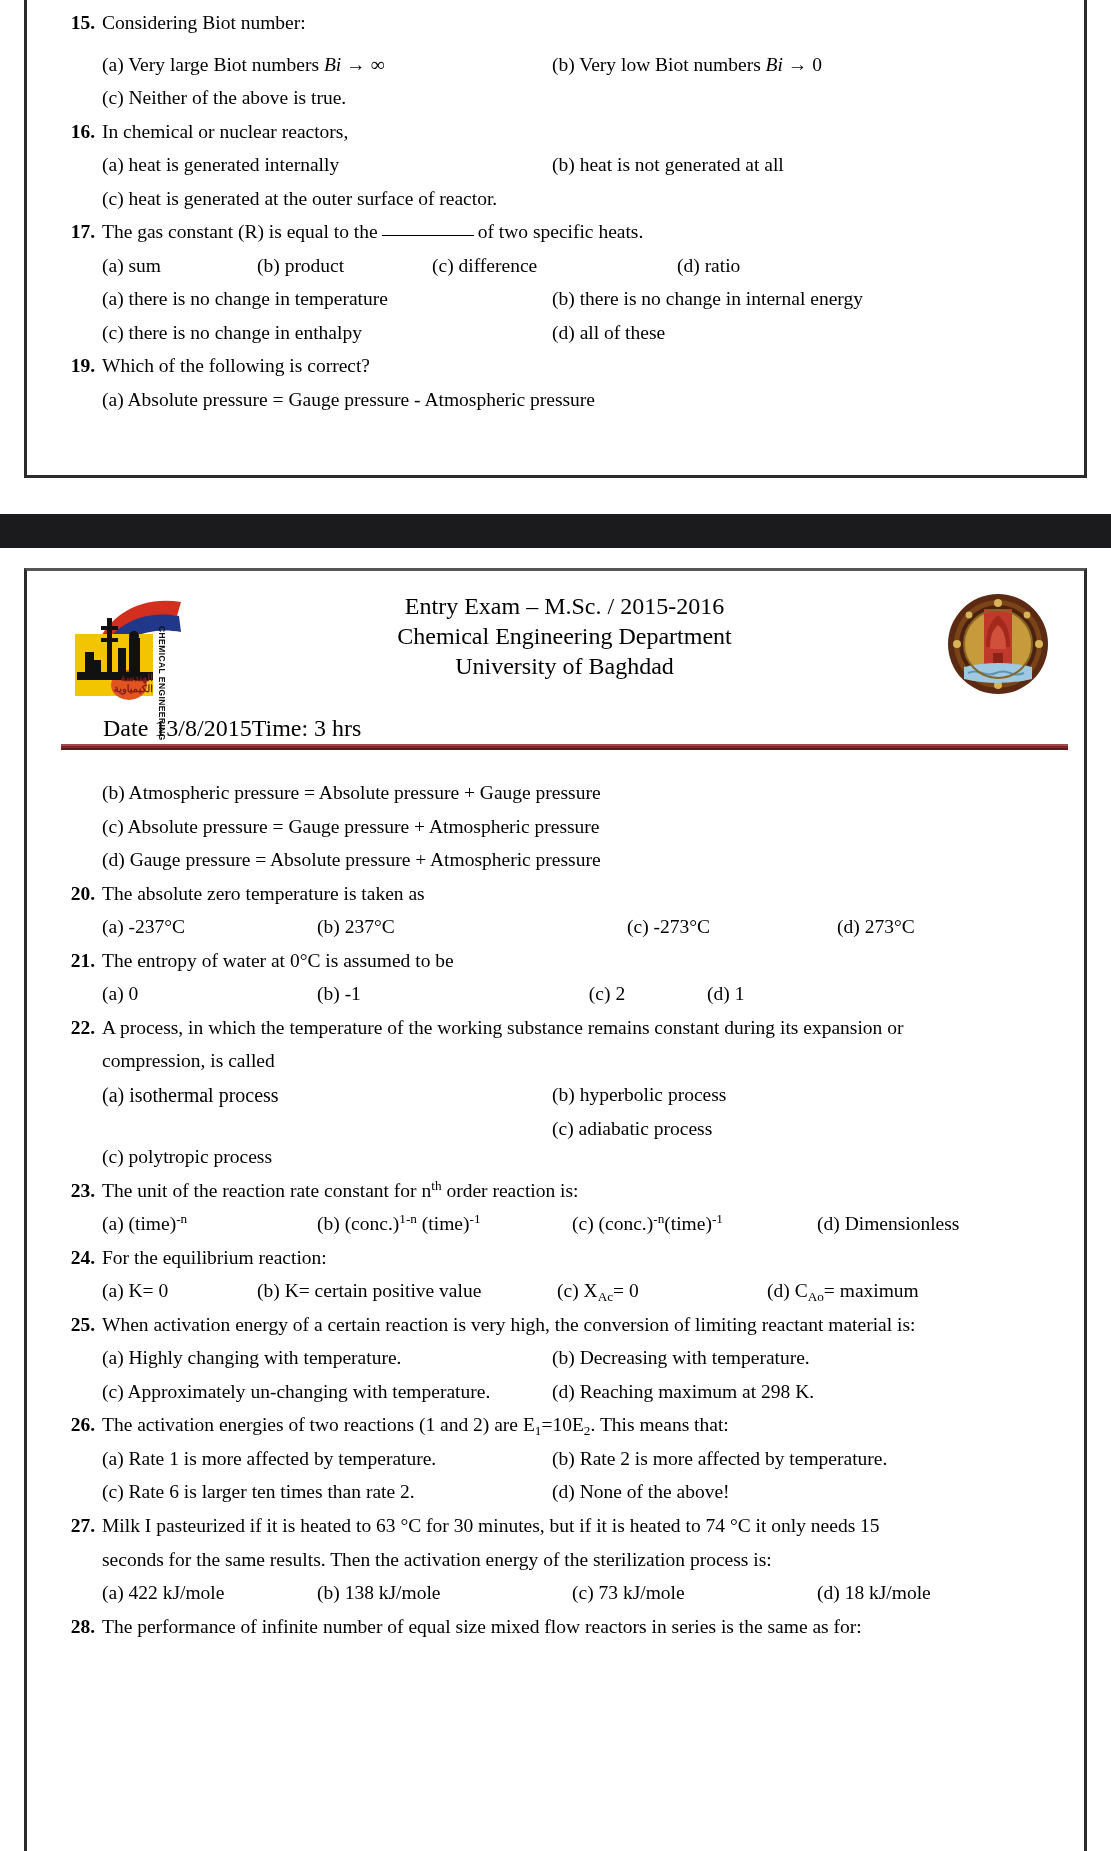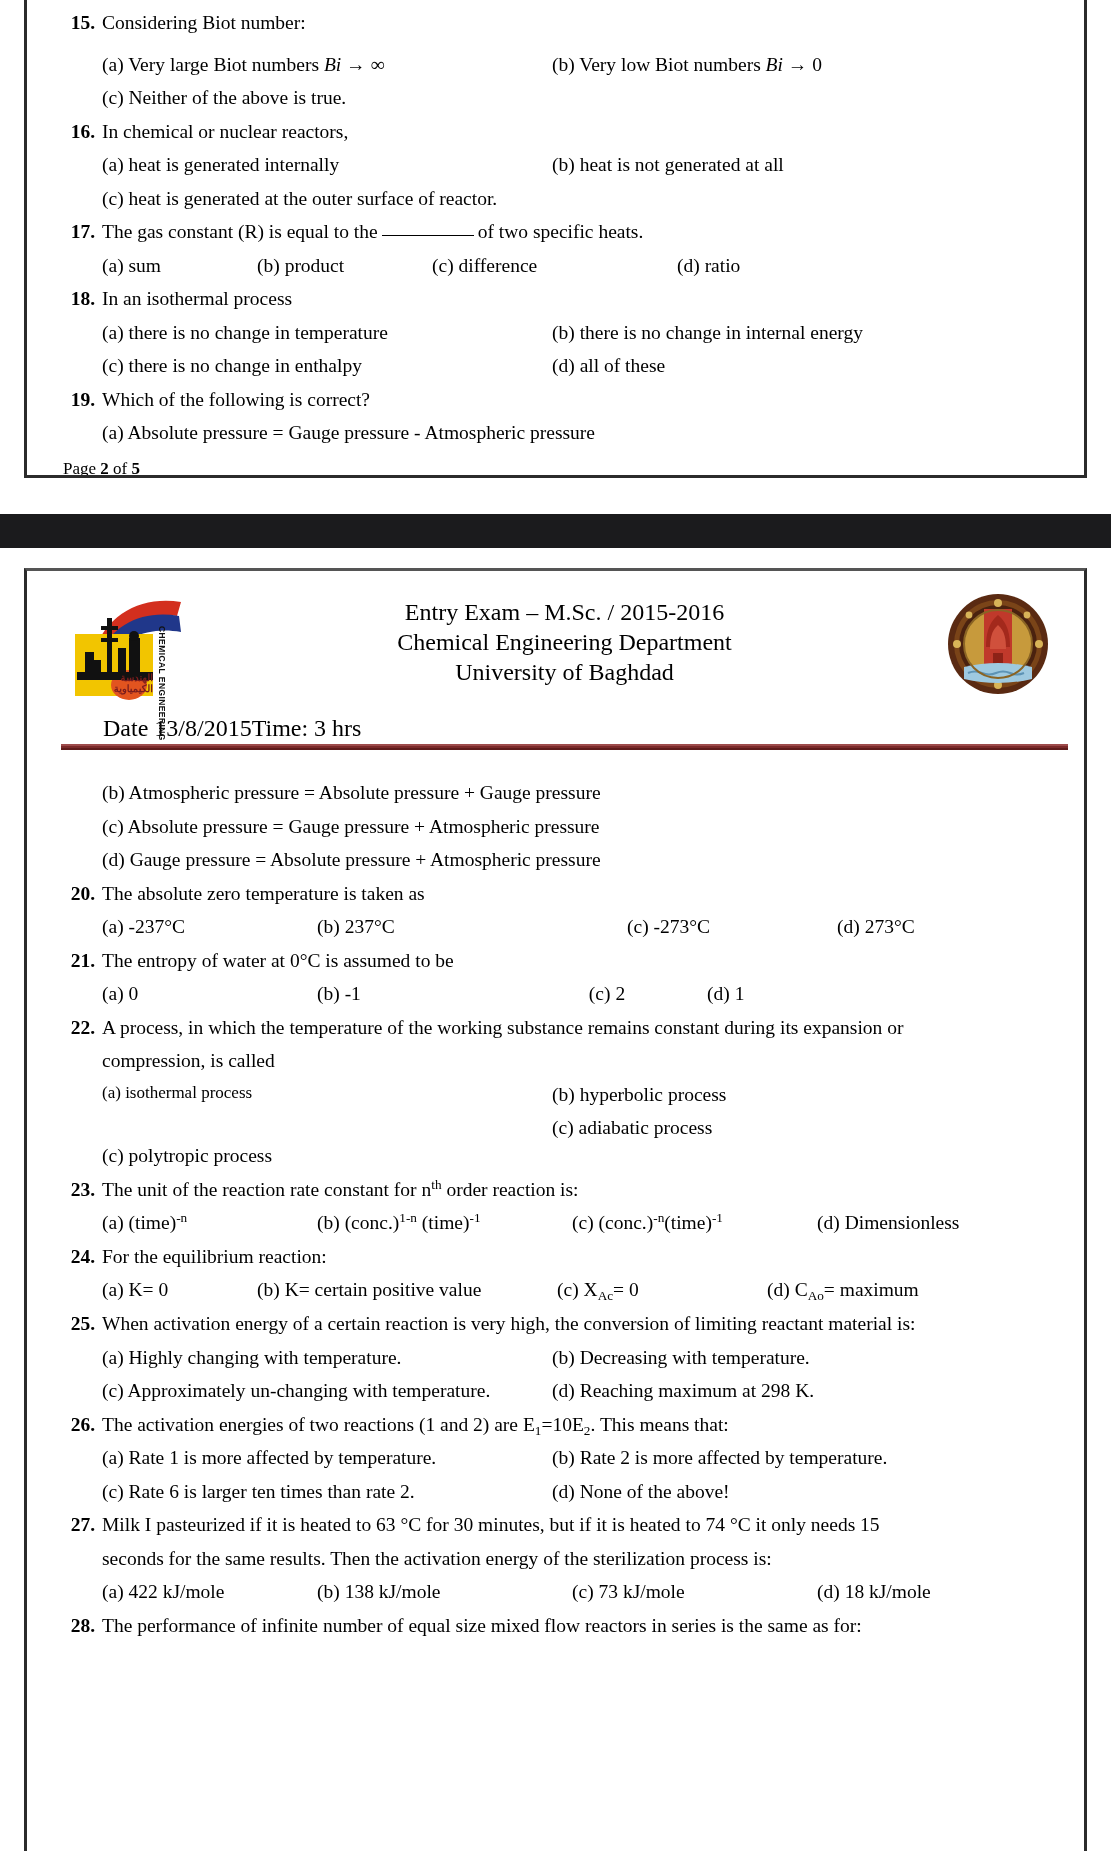--- a/index.html
+++ b/index.html
@@ -63,21 +63,21 @@
   }
   .qnum { font-weight: bold; }
   .qline { display: flex; align-items: baseline; }
   .qline .qnum { width: 34px; flex: 0 0 34px; text-align: right; margin-right: 7px; }
   .qtext { flex: 1 1 auto; white-space: normal; }
   .cont { padding-left: 41px; }
 
   
   .opts { display: flex; padding-left: 41px; }
   .opt { font-size: 19.5px; line-height: 1.72; white-space: nowrap; }
-  .small-opt { font-size: 17px; }
+  .small-opt { font-size: 20px; }
   .blank { display:inline-block; width: 92px; border-bottom: 1.6px solid #000; margin: 0 4px; vertical-align: 2px; }
   .ital { font-style: italic; }
   sup { font-size: 0.68em; vertical-align: super; line-height: 0; }
   sub { font-size: 0.68em; vertical-align: -0.28em; line-height: 0; }
 
   .pagefoot {
     font-size: 17px;
     padding-left: 2px;
     margin-top: 9px;
   }
@@ -92,21 +92,20 @@
     height: 140px;
   }
   .logo-left { width: 130px; flex: 0 0 130px; position: relative; height: 118px; }
   .logo-right { width: 130px; flex: 0 0 130px; position: relative; height: 118px; }
   .header-center {
     flex: 1 1 auto;
     text-align: center;
     font-size: 24px;
     line-height: 1.26;
     padding-top: 6px;
-    margin-top: 6px;
   }
   .header-center .ttl { display:block; }
   .datetime {
     display: flex;
     font-size: 24px;
     padding: 4px 6px 0 42px;
   }
   .hr-red {
     height: 6px;
     background: #7b2a2a;
@@ -209,24 +208,20 @@
     <div class="opt" style="width:245px;">
       <span>(c)</span>
       <span>difference</span>
     </div>
     <div class="opt">
       <span>(d)</span>
       <span>ratio</span>
     </div>
   </div>
 
-  <div class="qline q">
-    <span class="qnum">18.</span>
-    <span class="qtext">In an isothermal process</span>
-  </div>
   <div class="opts">
     <div class="opt" style="width:450px;">
       <span>(a)</span>
       <span>there is no change in temperature</span>
     </div>
     <div class="opt">
       <span>(b)</span>
       <span>there is no change in internal energy</span>
     </div>
   </div>
@@ -245,23 +240,20 @@
     <span class="qnum">19.</span>
     <span class="qtext">Which of the following is correct?</span>
   </div>
   <div class="opts">
     <div class="opt">
       <span>(a)</span>
       <span>Absolute pressure = Gauge pressure - Atmospheric pressure</span>
     </div>
   </div>
 
-  <div class="pagefoot">
-    <span>Page </span><b>2</b><span> of </span><b>5</b>
-  </div>
 </div>
 
 <div id="band-gap"></div>
 <div id="band"></div>
 <div id="band-gap" style="height:20px;"></div>
 
 <div class="sheet" id="page3">
 
   <div class="exam-header">
 

